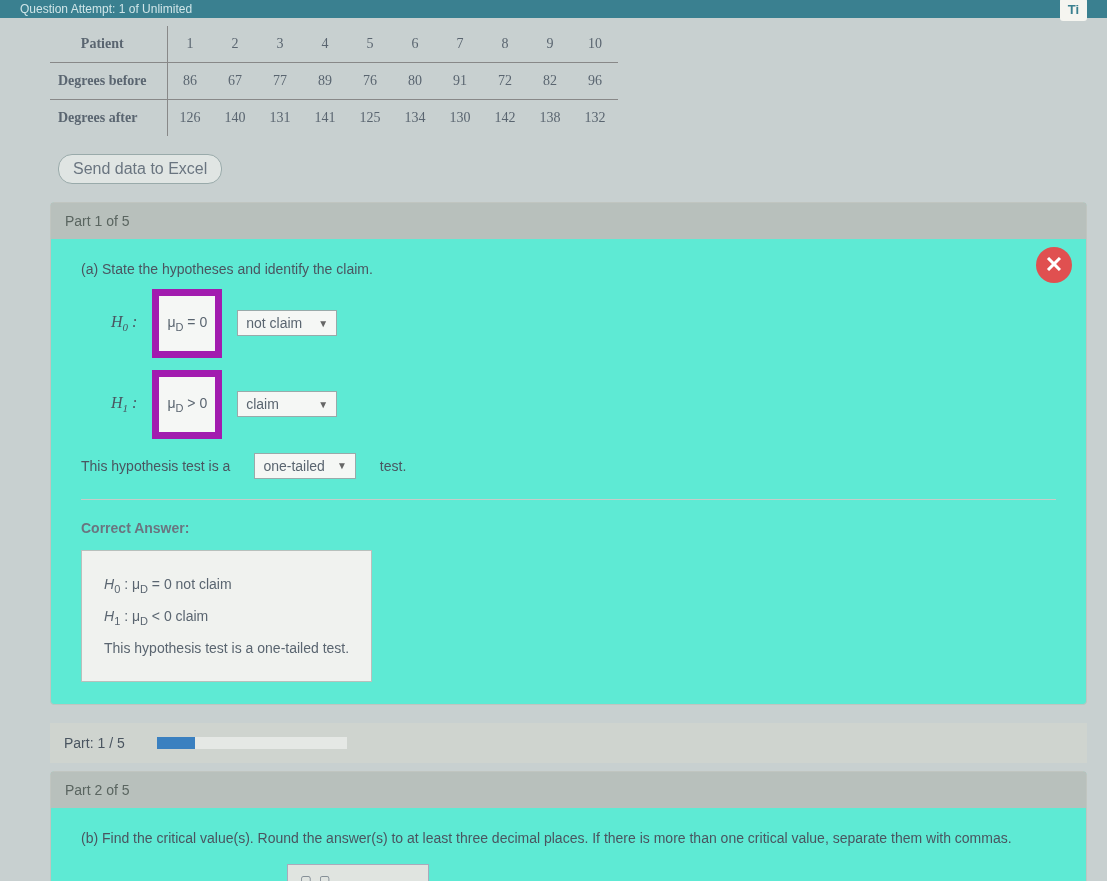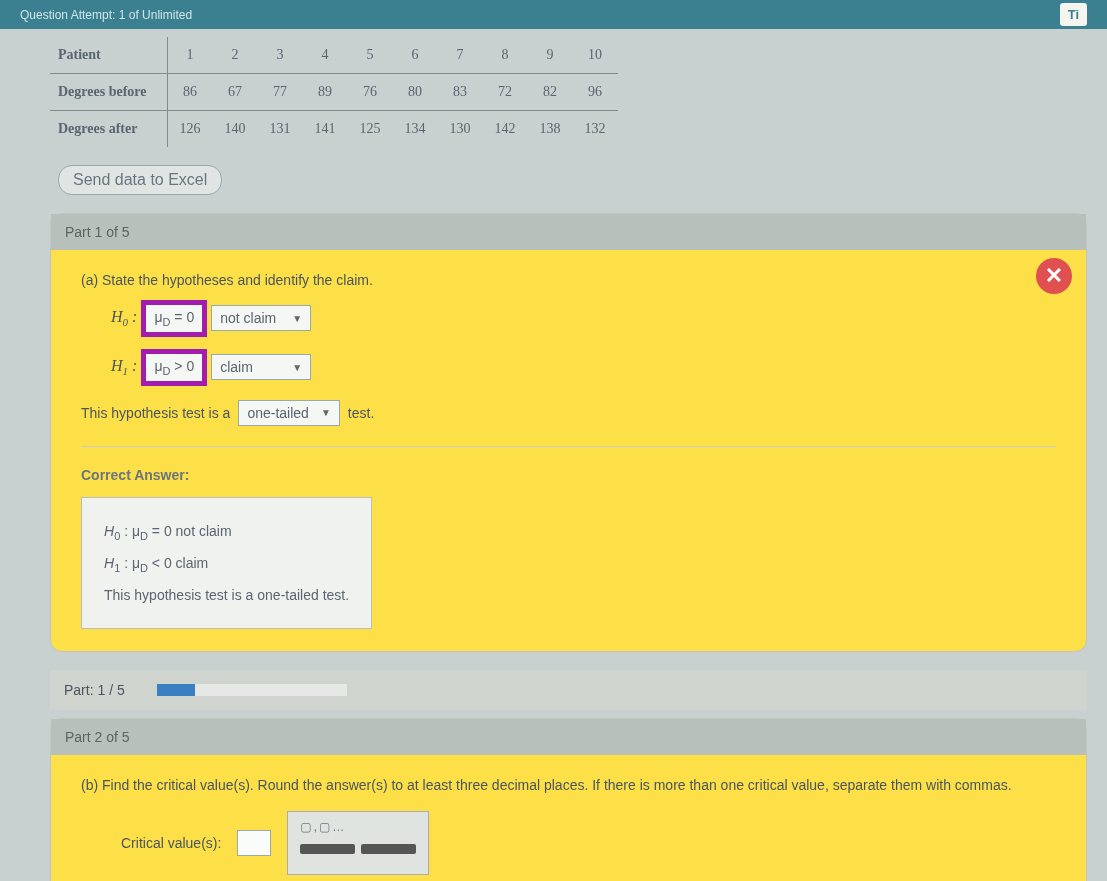--- a/index.html
+++ b/index.html
@@ -7,21 +7,21 @@
       font-family: Arial, sans-serif;
       background: #c8d0d0;
       color: #4a5560;
       font-size: 14px;
       width: 1107px;
     }
     .top-bar {
       background: #3a8090;
       color: #d0e5e8;
       padding: 4px 20px;
-      height: 29px;
+      height: 18px;
       font-size: 12px;
       display: flex;
       justify-content: space-between;
       align-items: center;
     }
     .time-btn {
       background: #f5f5f0;
       color: #3a8090;
       padding: 4px 8px;
       border-radius: 3px;
@@ -42,36 +42,36 @@
     }
     .data-table .row-header {
       text-align: left;
       font-weight: bold;
       padding-right: 20px;
       padding-left: 8px;
       border-right: 1px solid #888;
     }
     .data-table tr.top-row th { border-bottom: 1px solid #888; }
     .data-table tr.mid-row td, .data-table tr.mid-row th { border-bottom: 1px solid #888; }
-    .data-table tr.top-row .row-header { border-top: none; }
+    .data-table tr.top-row .row-header { border-top: none; text-align: center; }
     .excel-btn {
       display: inline-block;
       margin: 18px 0 18px 8px;
       padding: 5px 14px;
       border: 1px solid #9aa;
       border-radius: 14px;
       background: #e0e5e3;
       color: #6a7580;
       font-size: 16px;
       cursor: pointer;
     }
     .part-container {
-      background: #fde047;
+      background: #5eead4;
       border: 1px solid #c0c5c0;
-      border-radius: 12px;
+      border-radius: 4px;
       margin-bottom: 18px;
       position: relative;
     }
     .part-header {
       background: #b8c0bc;
       padding: 10px 14px;
       color: #5a6560;
       font-size: 14px;
     }
     .close-x {
@@ -84,45 +84,45 @@
       border-radius: 50%;
       color: #fff;
       display: flex;
       align-items: center;
       justify-content: center;
       font-size: 22px;
       font-weight: bold;
       cursor: pointer;
     }
     .part-body { padding: 22px 30px; }
-    .hypo-row { margin: 12px 0 12px 30px; display: flex; align-items: center; gap: 4px; }
+    .hypo-row { margin: 12px 0 12px 30px; display: flex; align-items: center; gap: 15px; }
     .hypo-label { font-family: Georgia, serif; font-style: italic; font-size: 16px; }
     .sub { font-size: 11px; vertical-align: sub; }
     .input-box {
-      border: 5px solid #a21caf;
+      border: 7px solid #a21caf;
       background: #f5f7f5;
-      padding: 4px 8px;
+      padding: 18px 8px;
       min-width: 50px;
       display: inline-block;
       text-align: center;
       color: #5a6570;
     }
     .dropdown {
       border: 1px solid #9aa;
       background: #f5f7f5;
       padding: 4px 8px;
       min-width: 100px;
       display: inline-flex;
       align-items: center;
       justify-content: space-between;
       color: #5a6570;
       cursor: pointer;
     }
     .dropdown .arrow { font-size: 10px; margin-left: 12px; color: #666; }
-    .test-line { margin: 14px 0 19px 0; display: flex; align-items: center; gap: 8px; }
+    .test-line { margin: 14px 0 19px 0; display: flex; align-items: center; gap: 24px; }
     .divider { border-top: 1px solid #c8ccc8; margin: 20px 0; }
     .correct-label { color: #6a7580; font-weight: bold; margin-bottom: 14px; }
     .correct-box {
       border: 1px solid #b8c0bc;
       background: #f0f2ef;
       padding: 18px 22px;
       display: inline-block;
       line-height: 2.2;
       color: #5a6570;
     }
@@ -174,21 +174,21 @@
       <th>10</th>
     </tr>
     <tr class="mid-row">
       <th class="row-header">Degrees before</th>
       <td>86</td>
       <td>67</td>
       <td>77</td>
       <td>89</td>
       <td>76</td>
       <td>80</td>
-      <td>83</td>
+      <td>91</td>
       <td>72</td>
       <td>82</td>
       <td>96</td>
     </tr>
     <tr>
       <th class="row-header">Degrees after</th>
       <td>126</td>
       <td>140</td>
       <td>131</td>
       <td>141</td>

